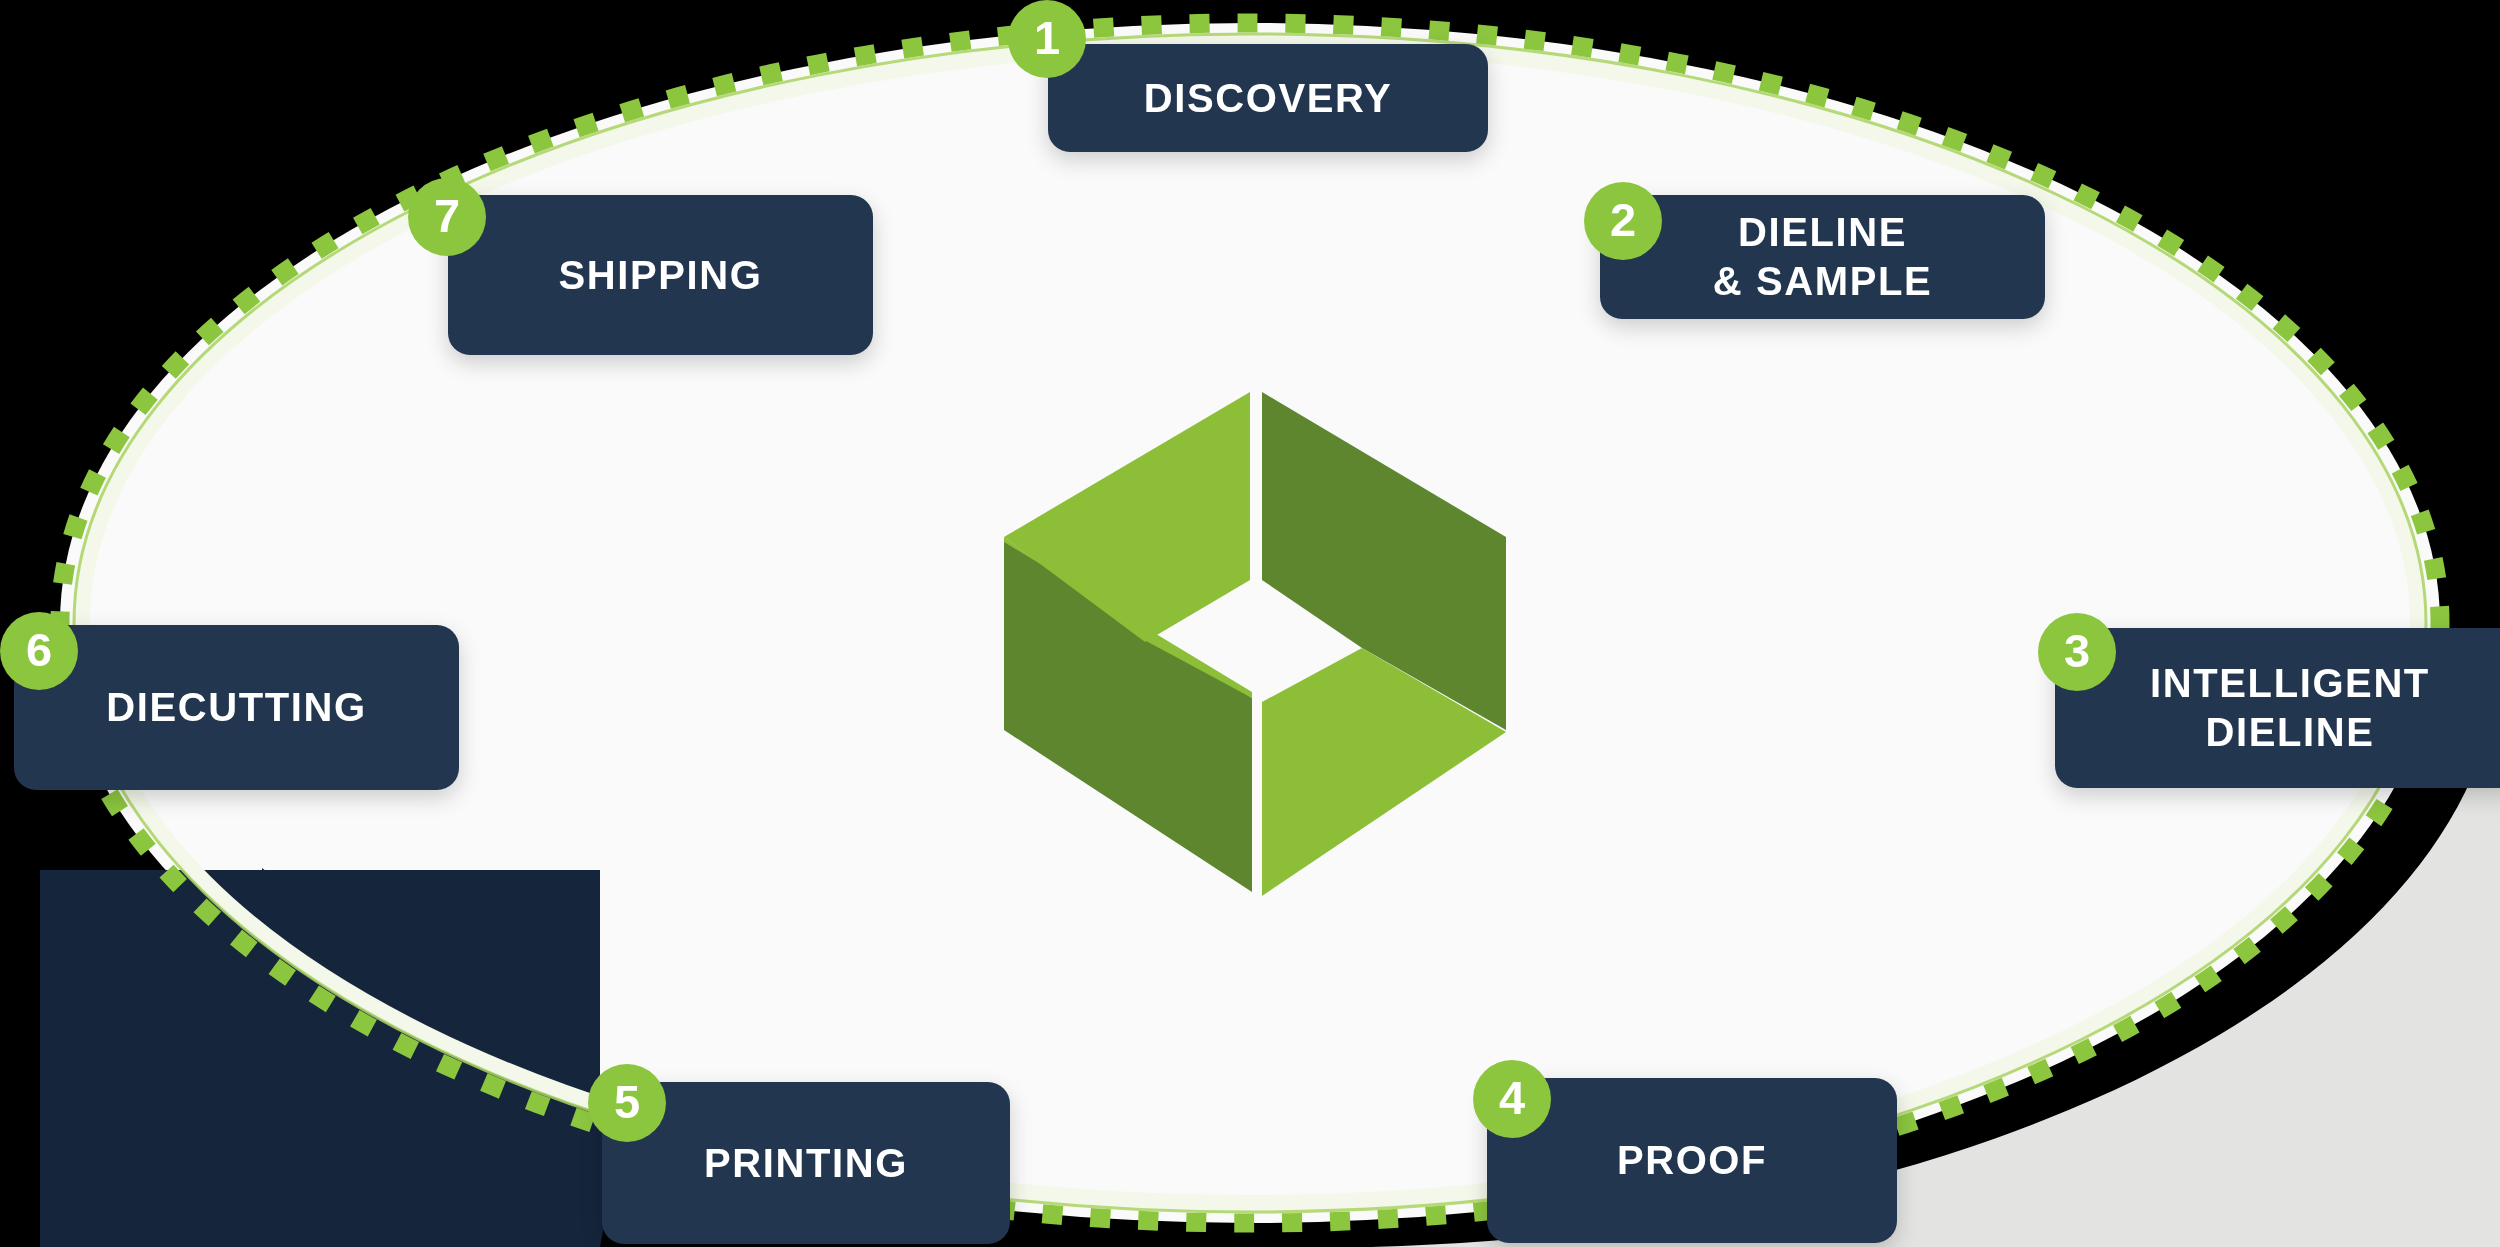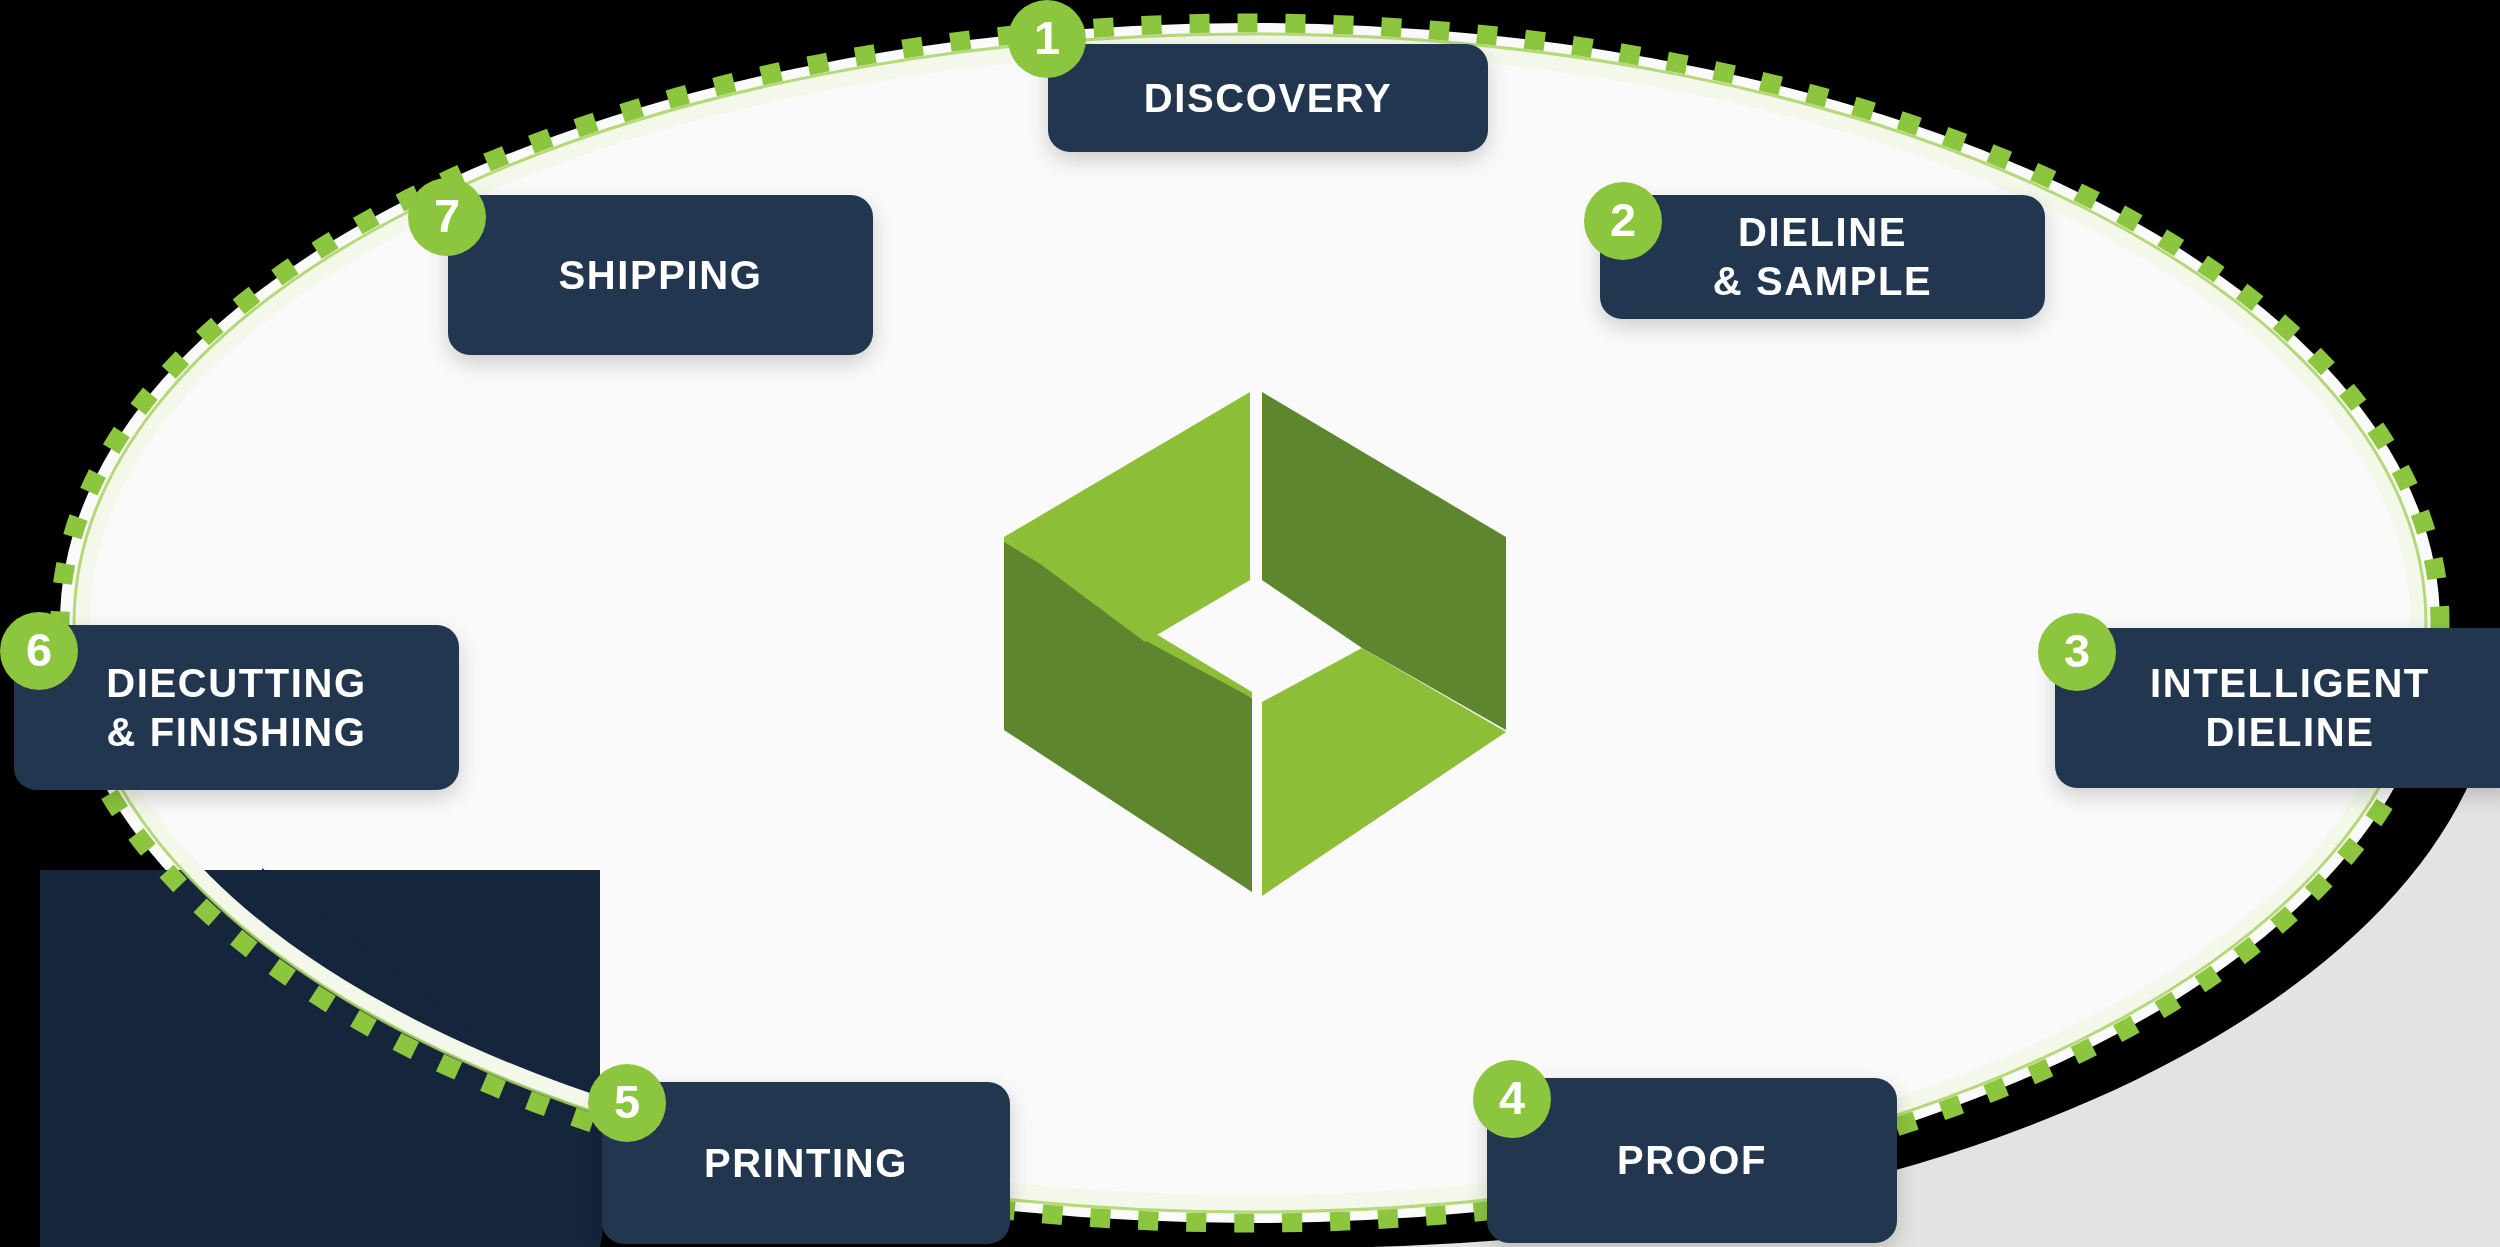--- a/index.html
+++ b/index.html
@@ -131,21 +131,20 @@
 
   <div class="node" style="left:602px;top:1082px;width:408px;height:162px;background:#22364f;">
     <span>PRINTING</span>
   </div>
   <div class="badge" style="left:588px;top:1064px;background:#8cc63f;">
     <span>5</span>
   </div>
 
   <div class="node" style="left:14px;top:625px;width:445px;height:165px;background:#22364f;flex-direction:column;padding-left:26px;">
     <span>DIECUTTING</span>
-    <span>&amp; FINISHING</span>
   </div>
   <div class="badge" style="left:0px;top:612px;background:#8cc63f;">
     <span>6</span>
   </div>
 
   <div class="node" style="left:424px;top:195px;width:425px;height:160px;background:#22364f;margin-left:24px;">
     <span>SHIPPING</span>
   </div>
   <div class="badge" style="left:408px;top:178px;background:#8cc63f;">
     <span>7</span>

